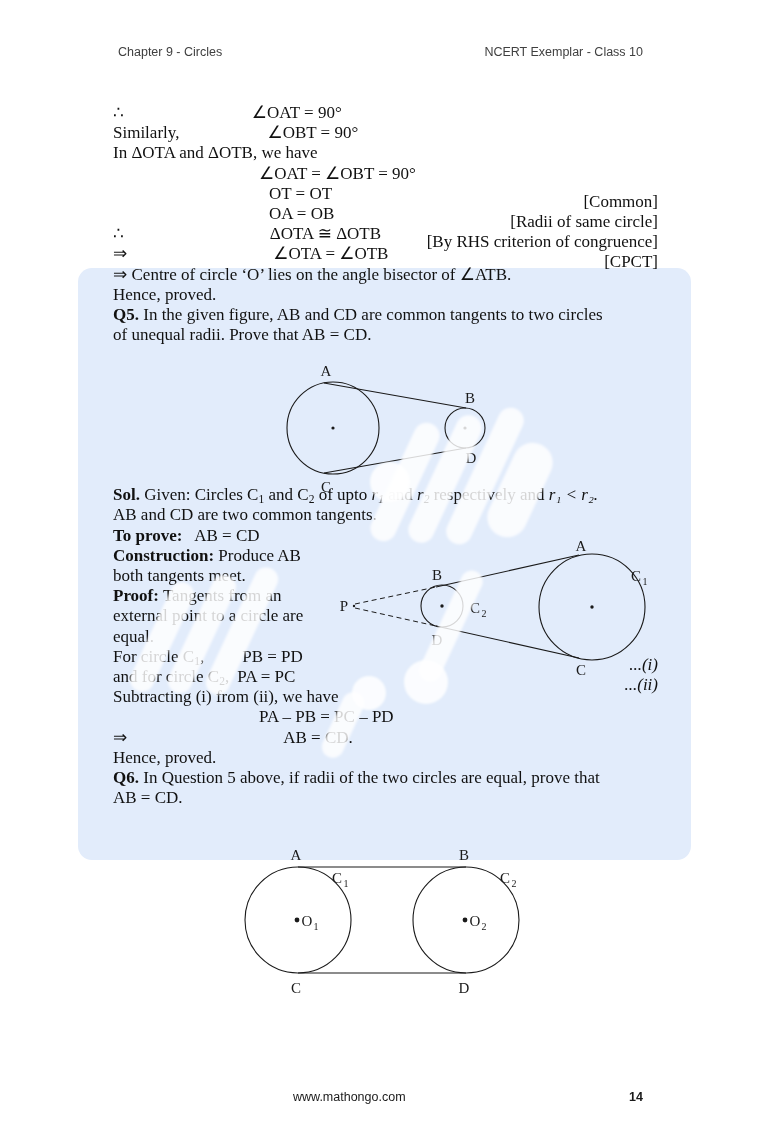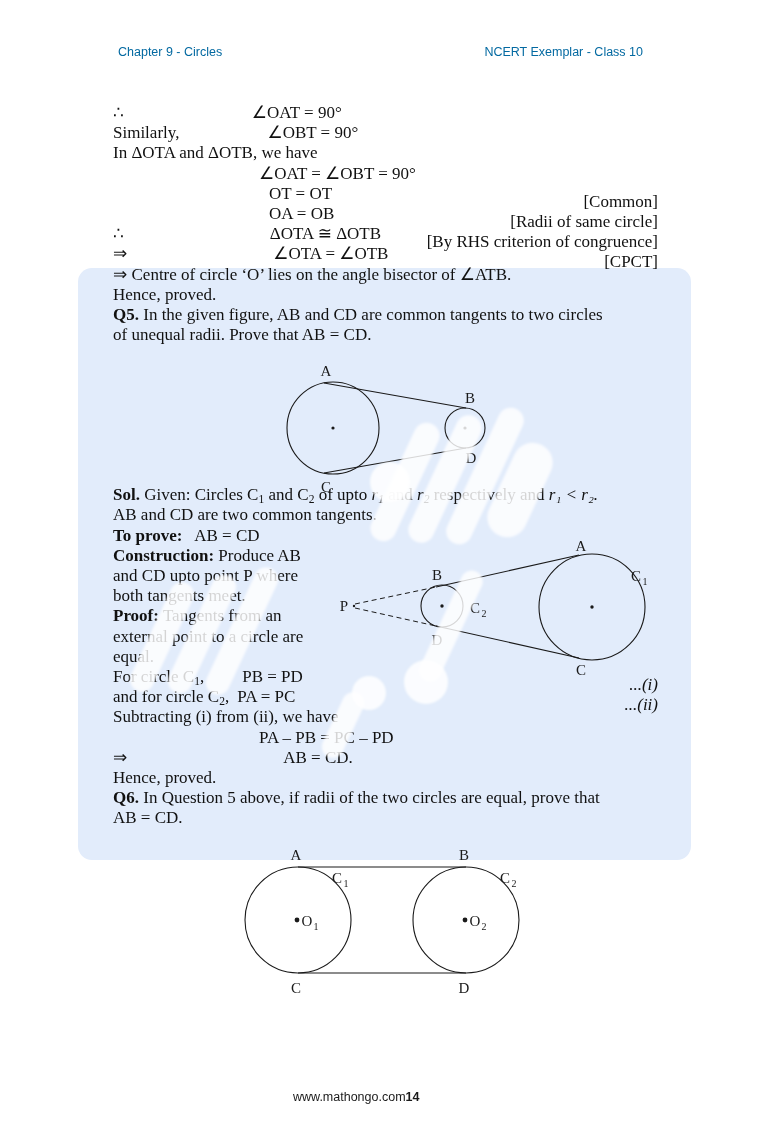--- a/index.html
+++ b/index.html
@@ -59,31 +59,32 @@
   
   .header {
     position: absolute;
     top: 45px;
     left: 118px;
     width: 525px;
     display: flex;
     justify-content: space-between;
     font-family: "Liberation Sans", sans-serif;
     font-size: 12.5px;
-    color: #0369a1;
+    color: #404040;
     z-index: 4;
   }
 
   
   .footer {
     position: absolute;
     bottom: 42px;
     left: 118px;
     width: 525px;
     display: flex;
+    justify-content: space-between;
     font-family: "Liberation Sans", sans-serif;
     font-size: 12.5px;
     color: #1a1a1a;
     z-index: 4;
   }
   .footer-url { margin-left: 175px; }
   .footer-page { font-weight: 600; }
 
   
   .content {
@@ -187,21 +188,20 @@
 
     <div style="height:140px;"></div>
 
     <div class="line"><span class="bold">Sol.</span> <span>Given: Circles C</span><sub>1</sub><span> and C</span><sub>2</sub><span> of upto </span><span class="ital">r</span><sub class="ital">1</sub><span> and </span><span class="ital">r</span><sub class="ital">2</sub><span> respectively and </span><span class="ital">r₁ &lt; r₂.</span></div>
 
     <div class="line"><span>AB and CD are two common tangents.</span></div>
 
     <div class="line"><span class="bold">To prove:</span> &nbsp; <span>AB = CD</span></div>
 
     <div class="line"><span class="bold">Construction:</span> <span>Produce AB</span></div>
-    <div class="line"><span>and CD upto point P where</span></div>
     <div class="line"><span>both tangents meet.</span></div>
 
     <div class="line"><span class="bold">Proof:</span> <span>Tangents  from  an</span></div>
     <div class="line"><span>external point to a circle are</span></div>
     <div class="line"><span>equal.</span></div>
 
     <div class="line"><span>For circle C</span><sub>1</sub><span>,</span><span style="display:inline-block;width:38px;"></span><span>PB = PD</span><span class="rt ital">...(i)</span></div>
 
     <div class="line"><span>and for circle C</span><sub>2</sub><span>,</span><span style="display:inline-block;width:8px;"></span><span>PA = PC</span><span class="rt ital">...(ii)</span></div>
 

